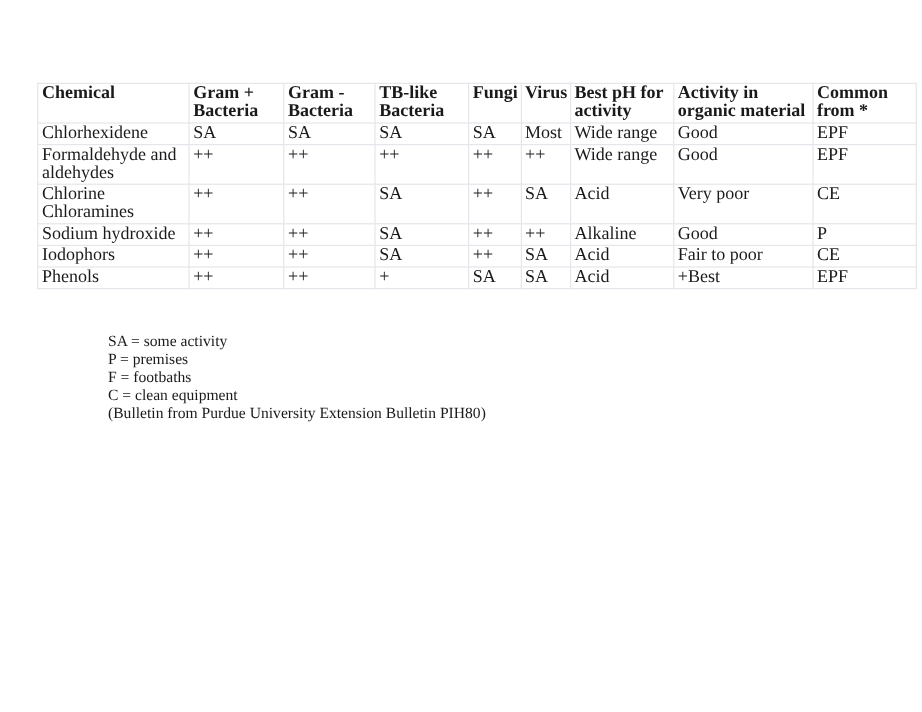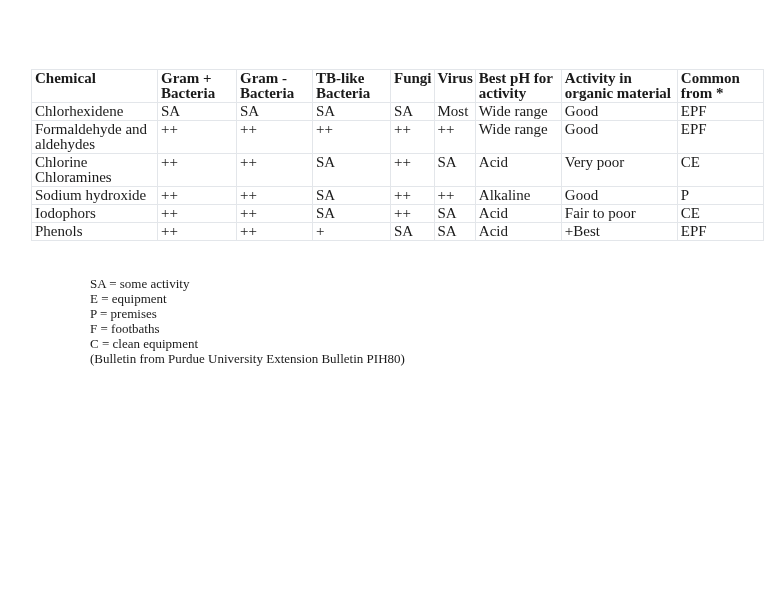--- a/index.html
+++ b/index.html
@@ -134,18 +134,17 @@
       <td>SA</td>
       <td>Acid</td>
       <td>+Best</td>
       <td>EPF</td>
     </tr>
   </tbody>
 </table>
 
 <div class="notes">
   <div>SA = some activity</div>
-  <div>E = equipment</div>
   <div>P = premises</div>
   <div>F = footbaths</div>
   <div>C = clean equipment</div>
   <div>(Bulletin from Purdue University Extension Bulletin PIH80)</div>
 </div>
 
 </body></html>

